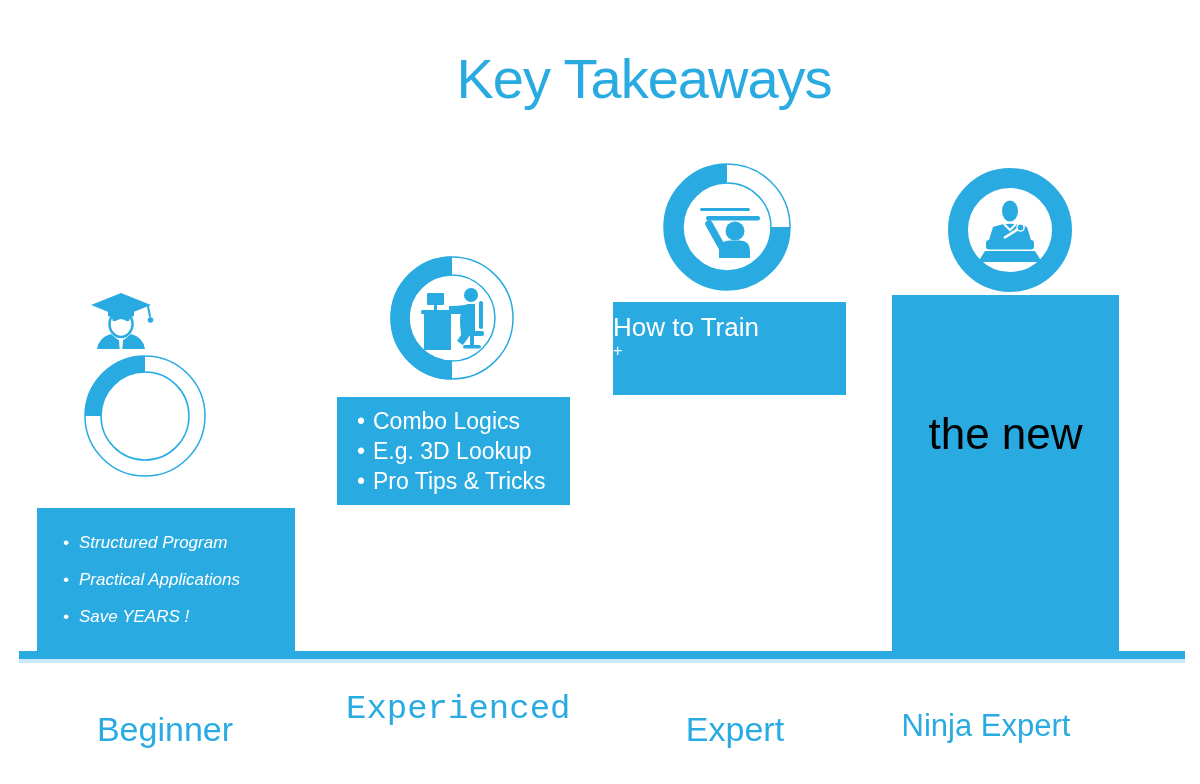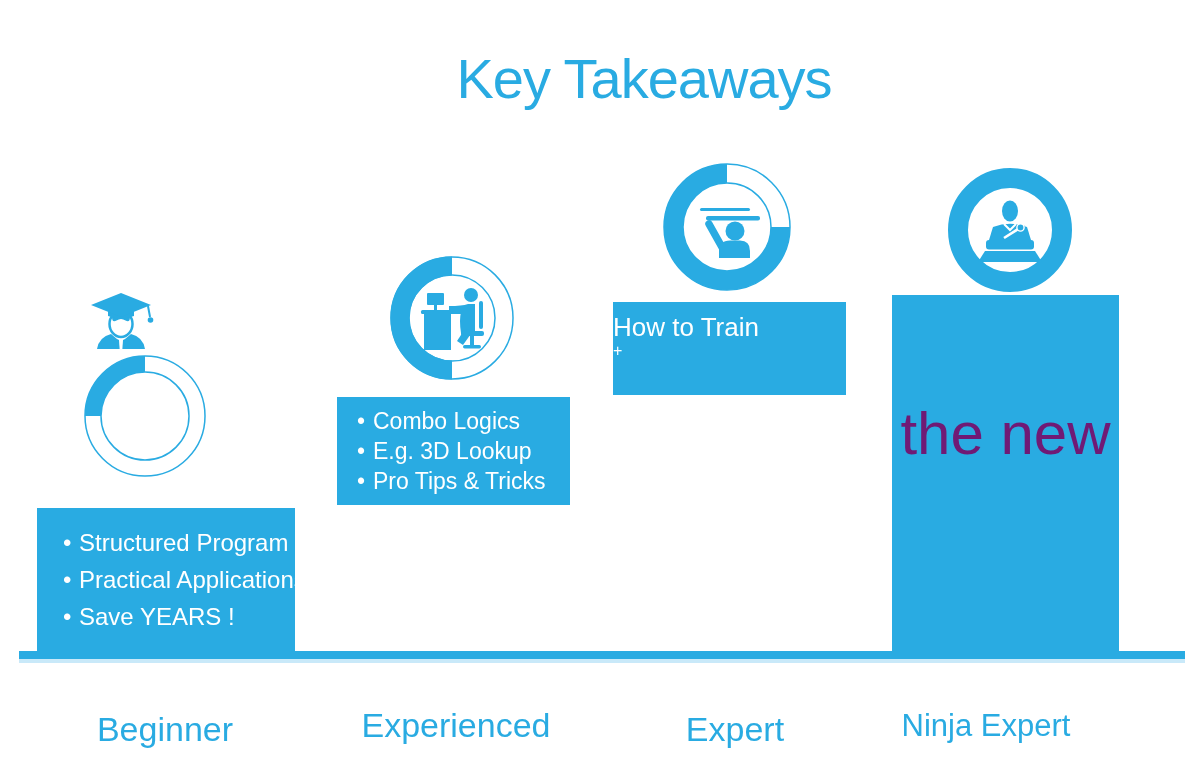--- a/index.html
+++ b/index.html
@@ -27,47 +27,47 @@
   .box-experienced{ left:337px; top:397px; width:233px; height:108px; }
   .box-expert     { left:613px; top:302px; width:233px; height:93px;  }
   .box-ninja      { left:892px; top:295px; width:227px; height:356px; }
 
   .bullet-list { list-style:none; }
   .bullet-list li { position:relative; white-space:nowrap; color:#fff; }
   .bullet-list li::before {
     content:"•"; position:absolute; left:-16px; top:0; color:#fff;
   }
   .box-beginner .bullet-list { padding:16px 0 0 42px; }
-  .box-beginner .bullet-list li { font-size:24px; line-height:37px; }
+  .box-beginner .bullet-list li { font-size:17px; line-height:37px;font-style:italic; }
   .box-experienced .bullet-list { padding:9px 0 0 36px; }
   .box-experienced .bullet-list li { font-size:23px; line-height:30px; }
 
   .box-expert { text-align:left; padding-top:10px; }
   .expert-line { font-size:26px; line-height:31px; }
   .expert-plus { font-size:16px; line-height:16px; }
 
   .box-ninja { text-align:center; }
   .ninja-text { position:absolute; left:0; top:112px; width:100%; }
-  .ninja-line { font-size:60px; line-height:53px; color:#701a75; }
+  .ninja-line { font-size:44px; line-height:53px; color:#000000; }
 
   .baseline {
     position:absolute; left:19px; top:651px; width:1166px; height:8px;
     background:var(--accent);
   }
   .baseline-shadow {
     position:absolute; left:19px; top:659px; width:1166px; height:4px;
     background:var(--accent-light);
   }
 
   .stage-label {
     position:absolute; top:672px; text-align:center; color:var(--accent);
     font-size:34px; font-weight:400;margin-top:38px;
   }
   .label-beginner    { left:60px;  width:210px; }
-  .label-experienced { left:346px; width:220px; top:668px; }
+  .label-experienced { left:346px; width:220px; top:652px;font-family:Liberation Mono, monospace; }
   .label-expert      { left:625px; width:220px; }
   .label-ninja       { left:878px; width:216px; top:670px; font-size:31px; line-height:36px; }
 </style>
 </head>
 <body>
 
 <div class="canvas">
 
   <div class="title">Key Takeaways</div>
 

